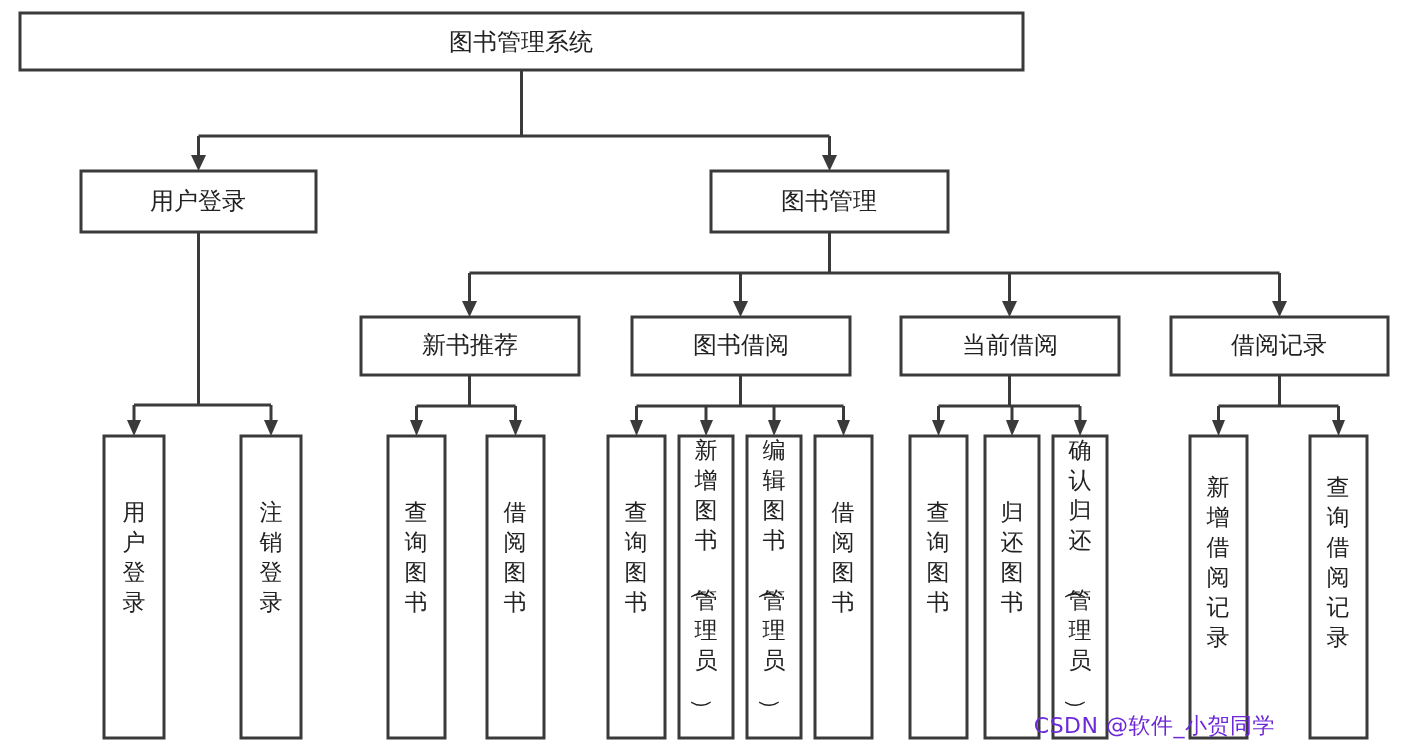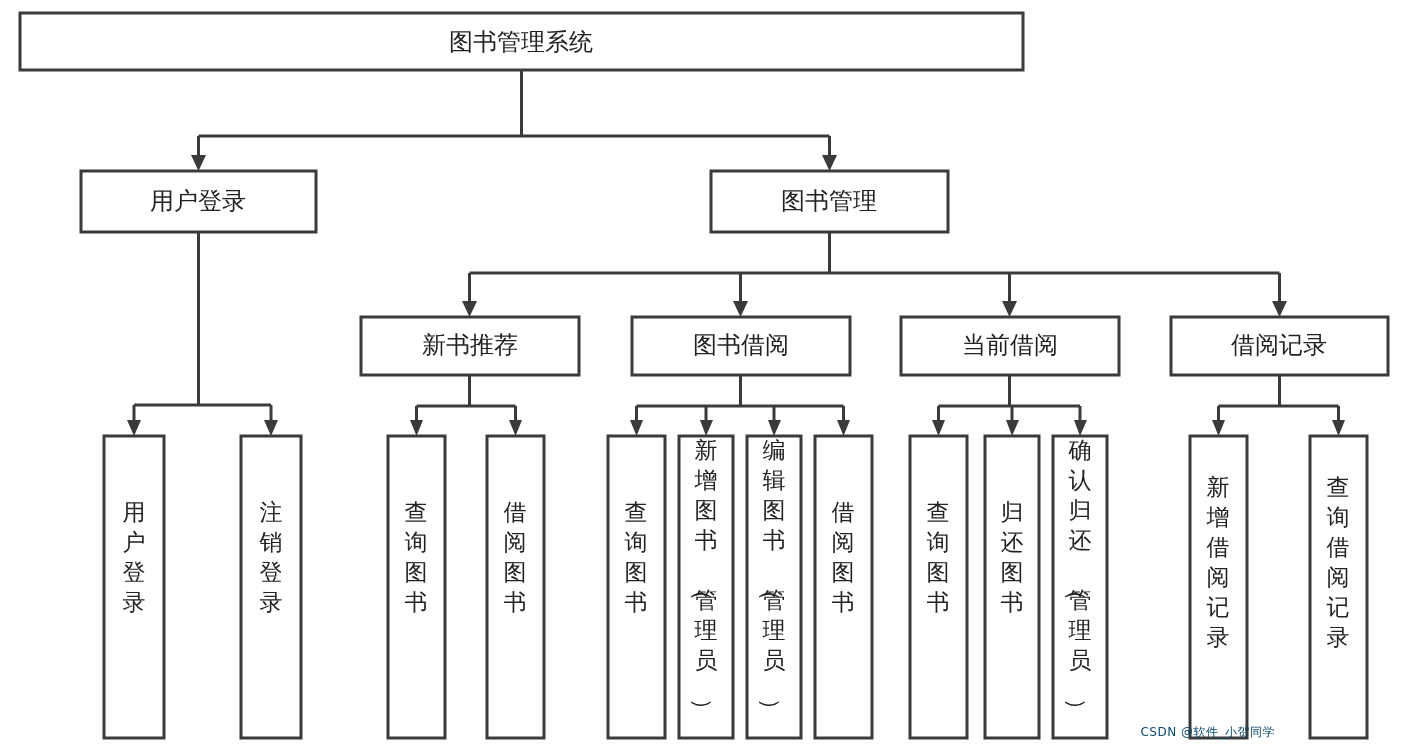--- a/index.html
+++ b/index.html
@@ -53,22 +53,22 @@
     font-family: "DejaVu Sans", "Liberation Sans", sans-serif;
     font-size: 23px;
     fill: #222222;
     text-anchor: middle;
   }
   .watermark {
     position: absolute;
     right: 12px;
     bottom: 6px;
     font-family: "DejaVu Sans", "Liberation Sans", sans-serif;
-    font-size: 12px;
-    color: #0c4a6e;
+    font-size: 22px;
+    color: #6d28d9;
     letter-spacing: 0.5px;
     white-space: nowrap;
     pointer-events: none;
   }
 </style>
 </head>
 <body>
 
 <div id="diagram-root">
 

